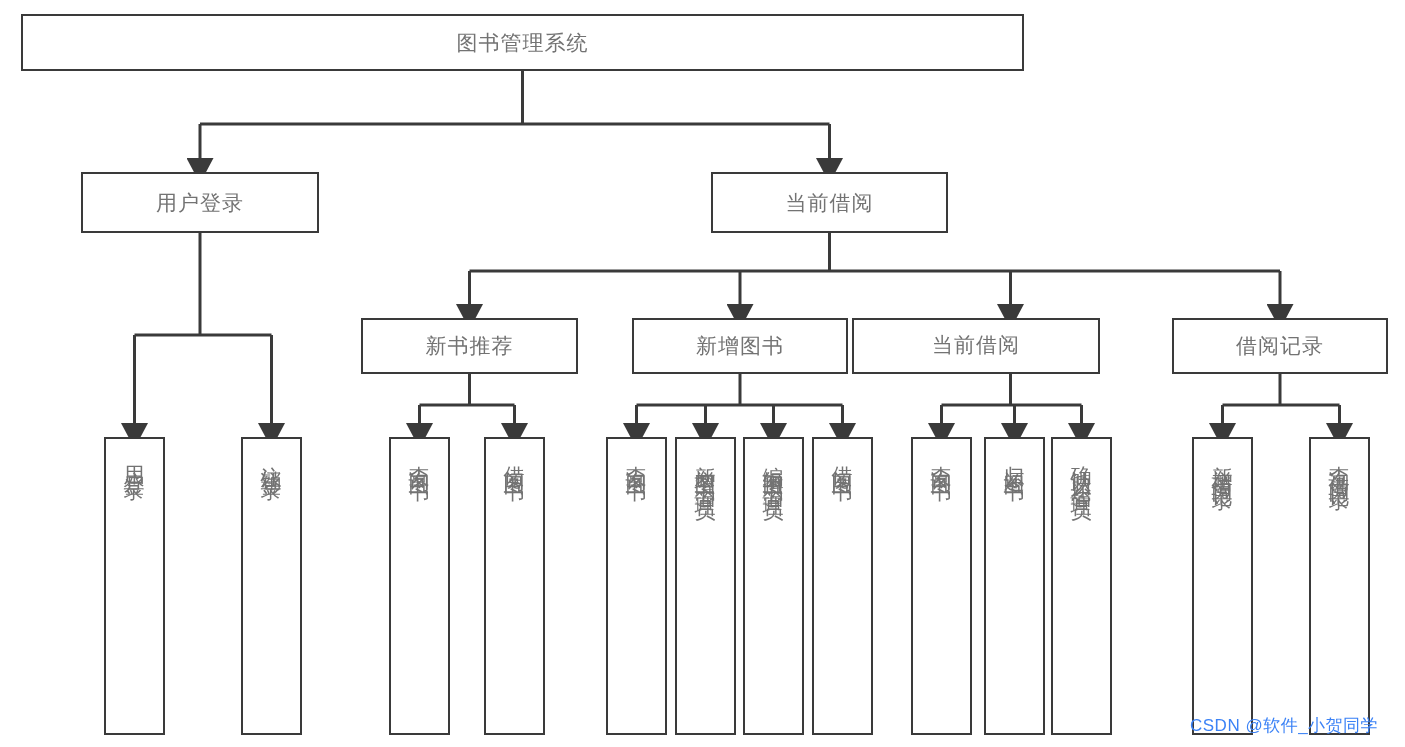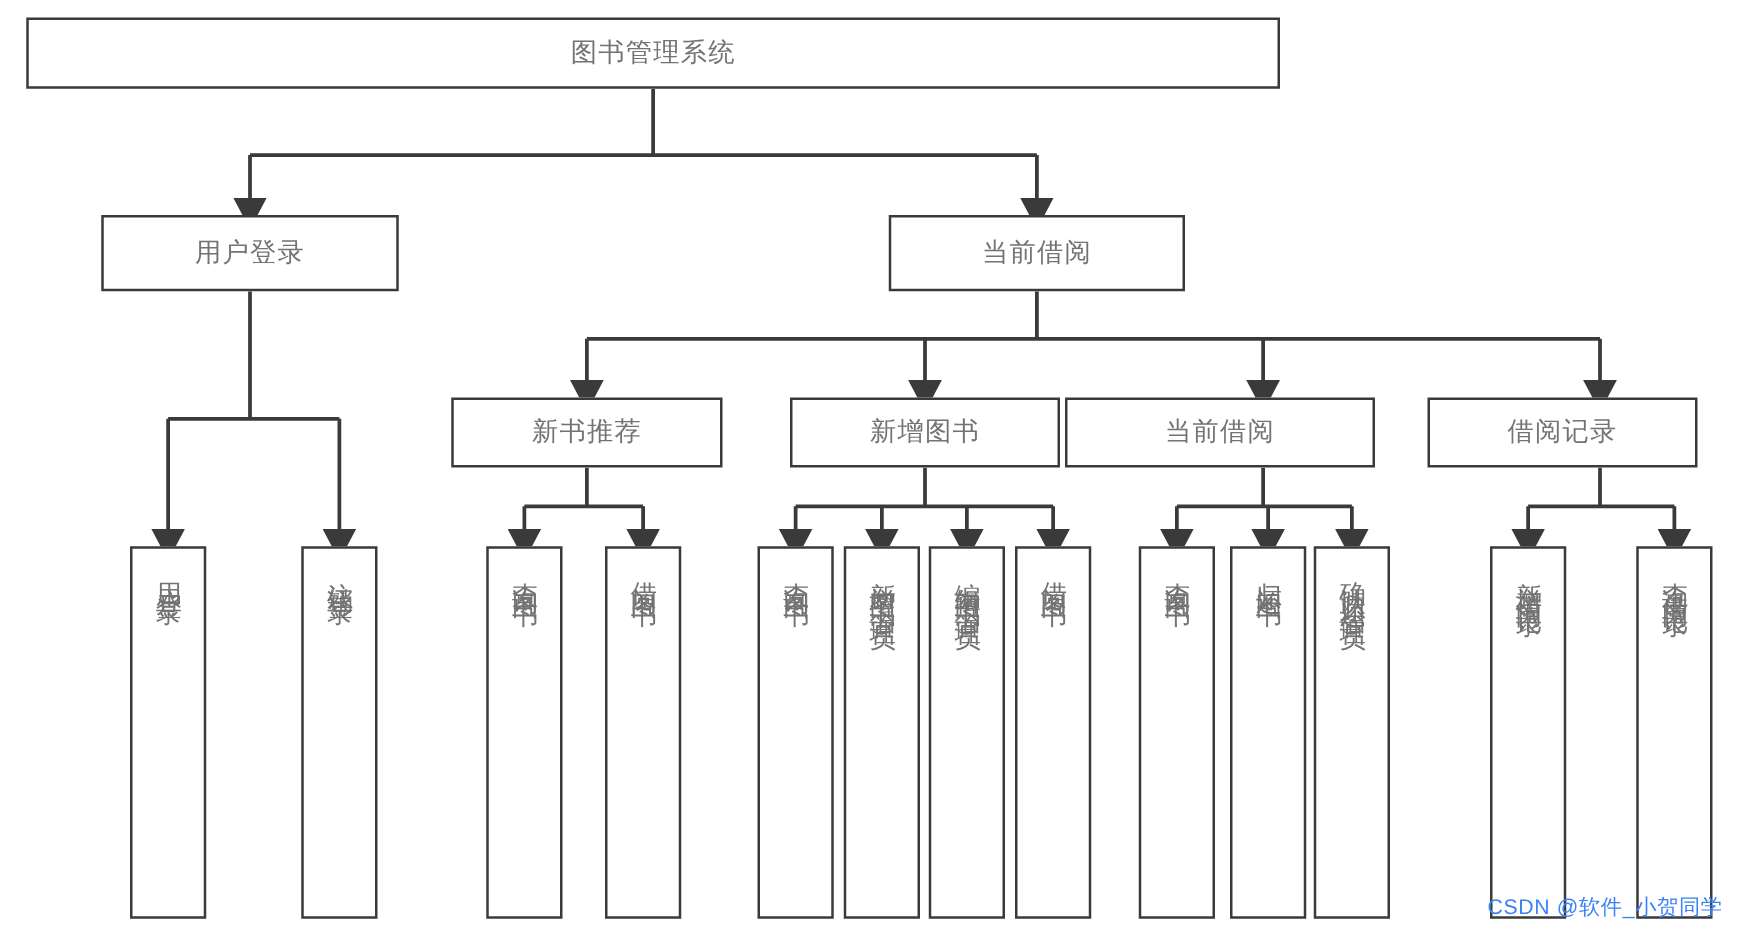--- a/index.html
+++ b/index.html
@@ -121,21 +121,21 @@
 
   <div class="node horiz" style="left: 361px; top: 318px; width: 217px; height: 56px;">
     <span>新书推荐</span>
   </div>
   <div class="node horiz" style="left: 632px; top: 318px; width: 216px; height: 56px;">
     <span>新增图书</span>
   </div>
   <div class="node horiz" style="left: 852px; top: 318px; width: 248px; height: 56px; font-family: Liberation Serif, serif;">
     <span>当前借阅</span>
   </div>
-  <div class="node horiz" style="left: 1142px; top: 318px; width: 216px; height: 56px;">
+  <div class="node horiz" style="left: 1172px; top: 318px; width: 216px; height: 56px;">
     <span>借阅记录</span>
   </div>
 
   <div class="node vert" style="left: 104px; top: 437px; width: 61px; height: 298px;">
     <span class="vlabel">用户登录</span>
   </div>
   <div class="node vert" style="left: 241px; top: 437px; width: 61px; height: 298px;">
     <span class="vlabel">注销登录</span>
   </div>
   <div class="node vert" style="left: 389px; top: 437px; width: 61px; height: 298px;">

